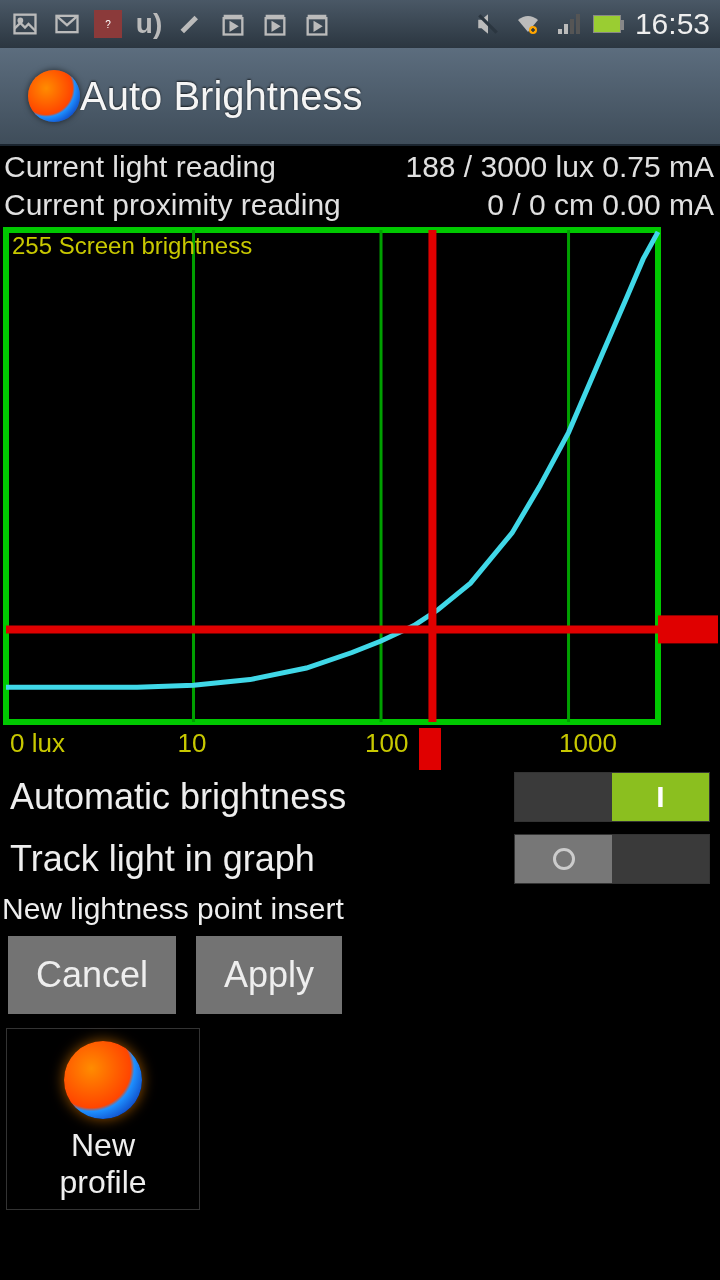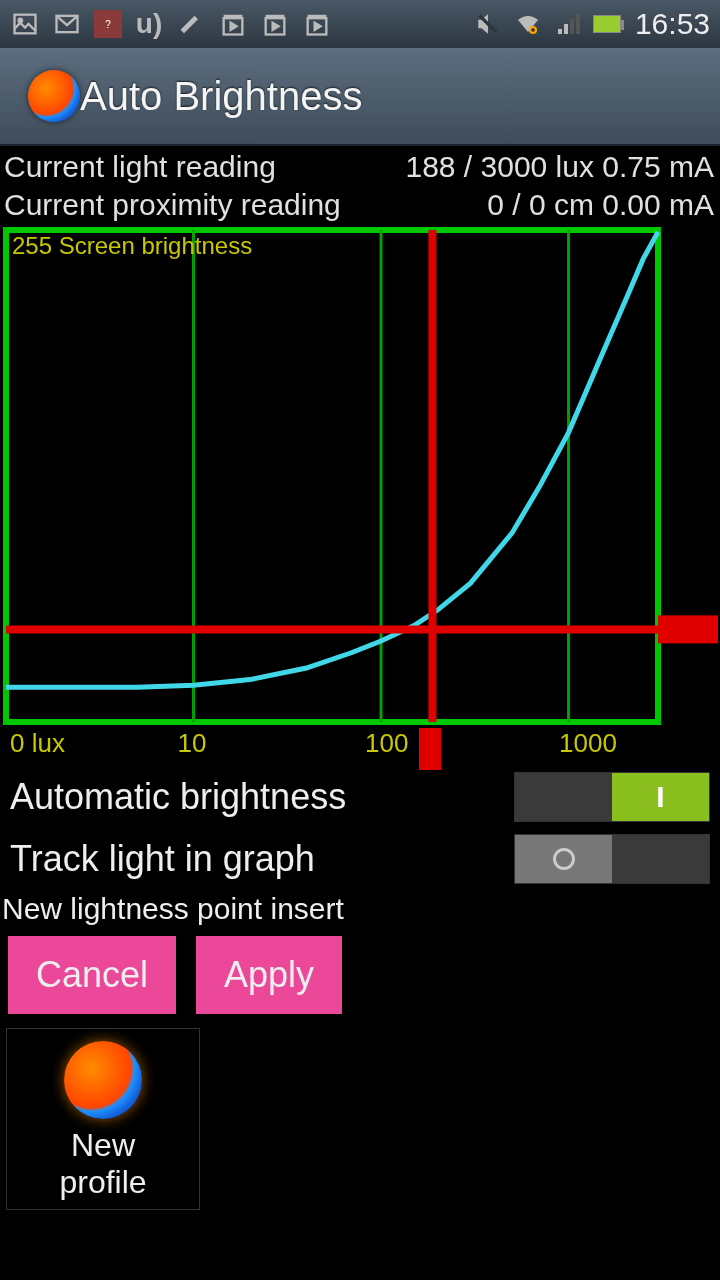--- a/index.html
+++ b/index.html
@@ -51,21 +51,21 @@
   .opt-label { color: #eee; font-size: 36px; }
   .toggle { width: 196px; height: 50px; display: flex; border: 1px solid #333; }
   .toggle .half { flex: 1; display: flex; align-items: center; justify-content: center; font-size: 30px; font-weight: bold; }
   .toggle .off { background: #3a3a3a; color: #888; }
   .toggle .on-active { background: #8bbf1f; color: #fff; }
   .toggle .off-active { background: #777; color: #ddd; }
   .toggle .circle { width: 22px; height: 22px; border: 3px solid #ccc; border-radius: 50%; }
   
   .insert-label { color: #eee; font-size: 30px; padding: 8px 2px 10px; }
   .btn-row { display: flex; gap: 20px; padding-left: 8px; }
-  .btn { background: #ec4899; color: #eee; font-size: 36px; padding: 18px 28px; border: none; }
+  .btn { background: #737373; color: #eee; font-size: 36px; padding: 18px 28px; border: none; }
   
   .profile-wrap { margin: 14px 0 0 6px; width: 194px; border: 1px solid #333; padding: 8px 16px; text-align: center; }
   .profile-icon { width: 78px; height: 78px; margin: 4px auto 8px; border-radius: 50%; background: radial-gradient(circle at 35% 35%, #ff8c00, #ff4500 55%, #1e90ff 60%, #00008b); box-shadow: 0 0 14px rgba(255,140,0,0.6); }
   .profile-label { color: #eee; font-size: 32px; }
 </style>
 </head>
 <body>
 
 <div class="status-bar">
   <div class="status-left">

